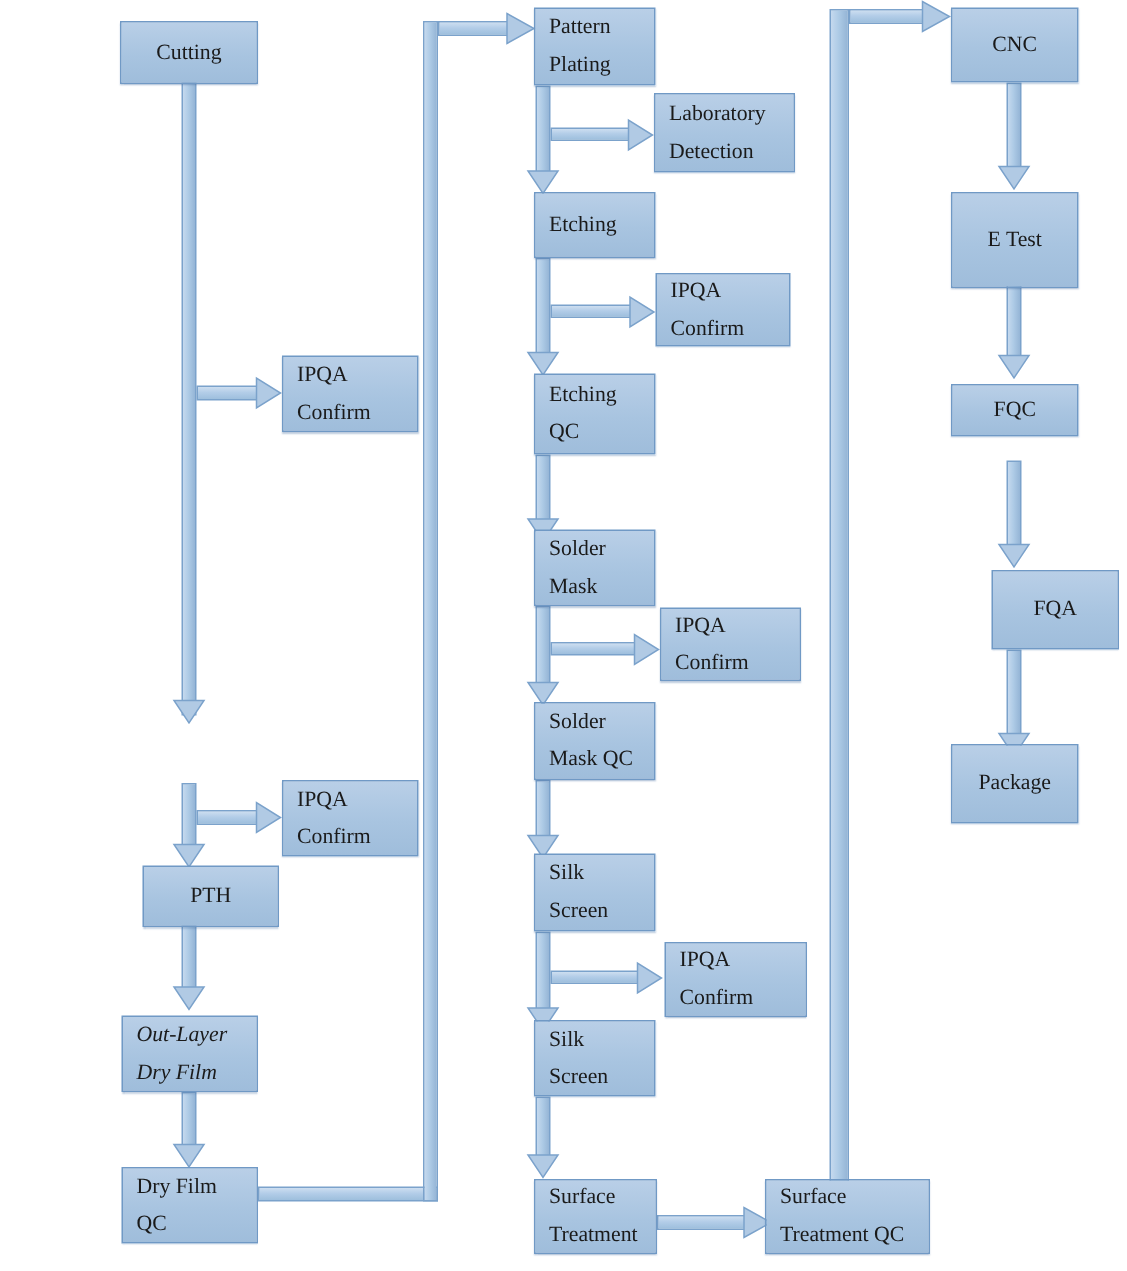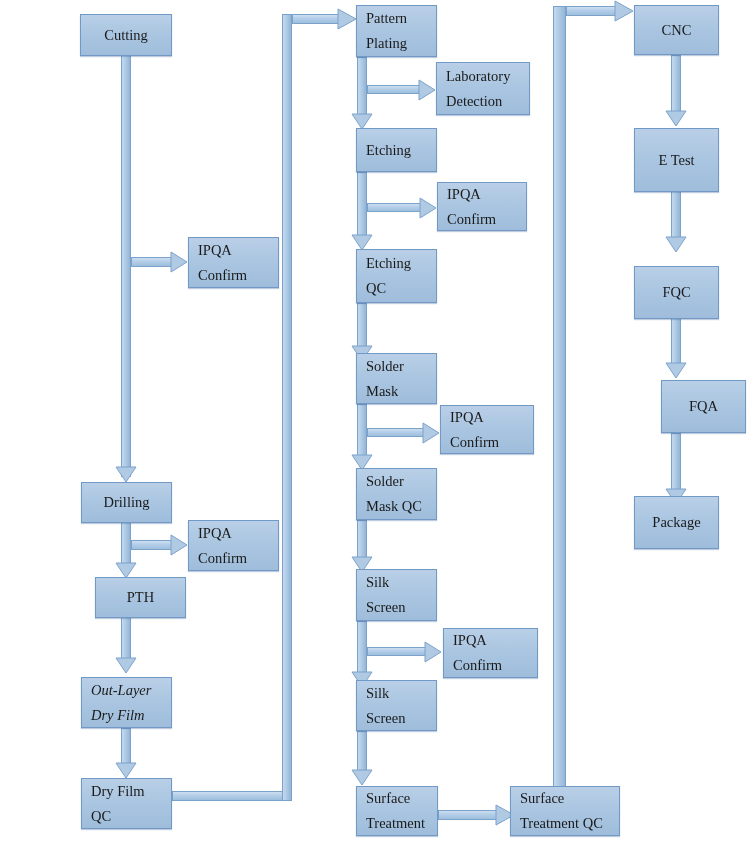--- a/index.html
+++ b/index.html
@@ -168,23 +168,20 @@
 
   <div class="node center" style="left:80px;top:14px;width:92px;height:42px;">
     <span class="ln">Cutting</span>
   </div>
 
   <div class="node left" style="left:188px;top:237px;width:91px;height:51px;">
     <span class="ln">IPQA</span>
     <span class="ln">Confirm</span>
   </div>
 
-  <div class="node center" style="left:81px;top:482px;width:91px;height:41px;">
-    <span class="ln">Drilling</span>
-  </div>
 
   <div class="node left" style="left:188px;top:520px;width:91px;height:51px;">
     <span class="ln">IPQA</span>
     <span class="ln">Confirm</span>
   </div>
 
   <div class="node center" style="left:81px;top:577px;width:91px;height:41px;margin-left:14px;">
     <span class="ln">PTH</span>
   </div>
 
@@ -263,21 +260,21 @@
   </div>
 
   <div class="node center" style="left:634px;top:5px;width:85px;height:50px;">
     <span class="ln">CNC</span>
   </div>
 
   <div class="node center" style="left:634px;top:128px;width:85px;height:64px;">
     <span class="ln">E Test</span>
   </div>
 
-  <div class="node center" style="left:634px;top:266px;width:85px;height:53px;">
+  <div class="node center" style="left:634px;top:256px;width:85px;height:35px;">
     <span class="ln">FQC</span>
   </div>
 
   <div class="node center" style="left:634px;top:380px;width:85px;height:53px;margin-left:27px;">
     <span class="ln">FQA</span>
   </div>
 
   <div class="node center" style="left:634px;top:496px;width:85px;height:53px;">
     <span class="ln">Package</span>
   </div>

